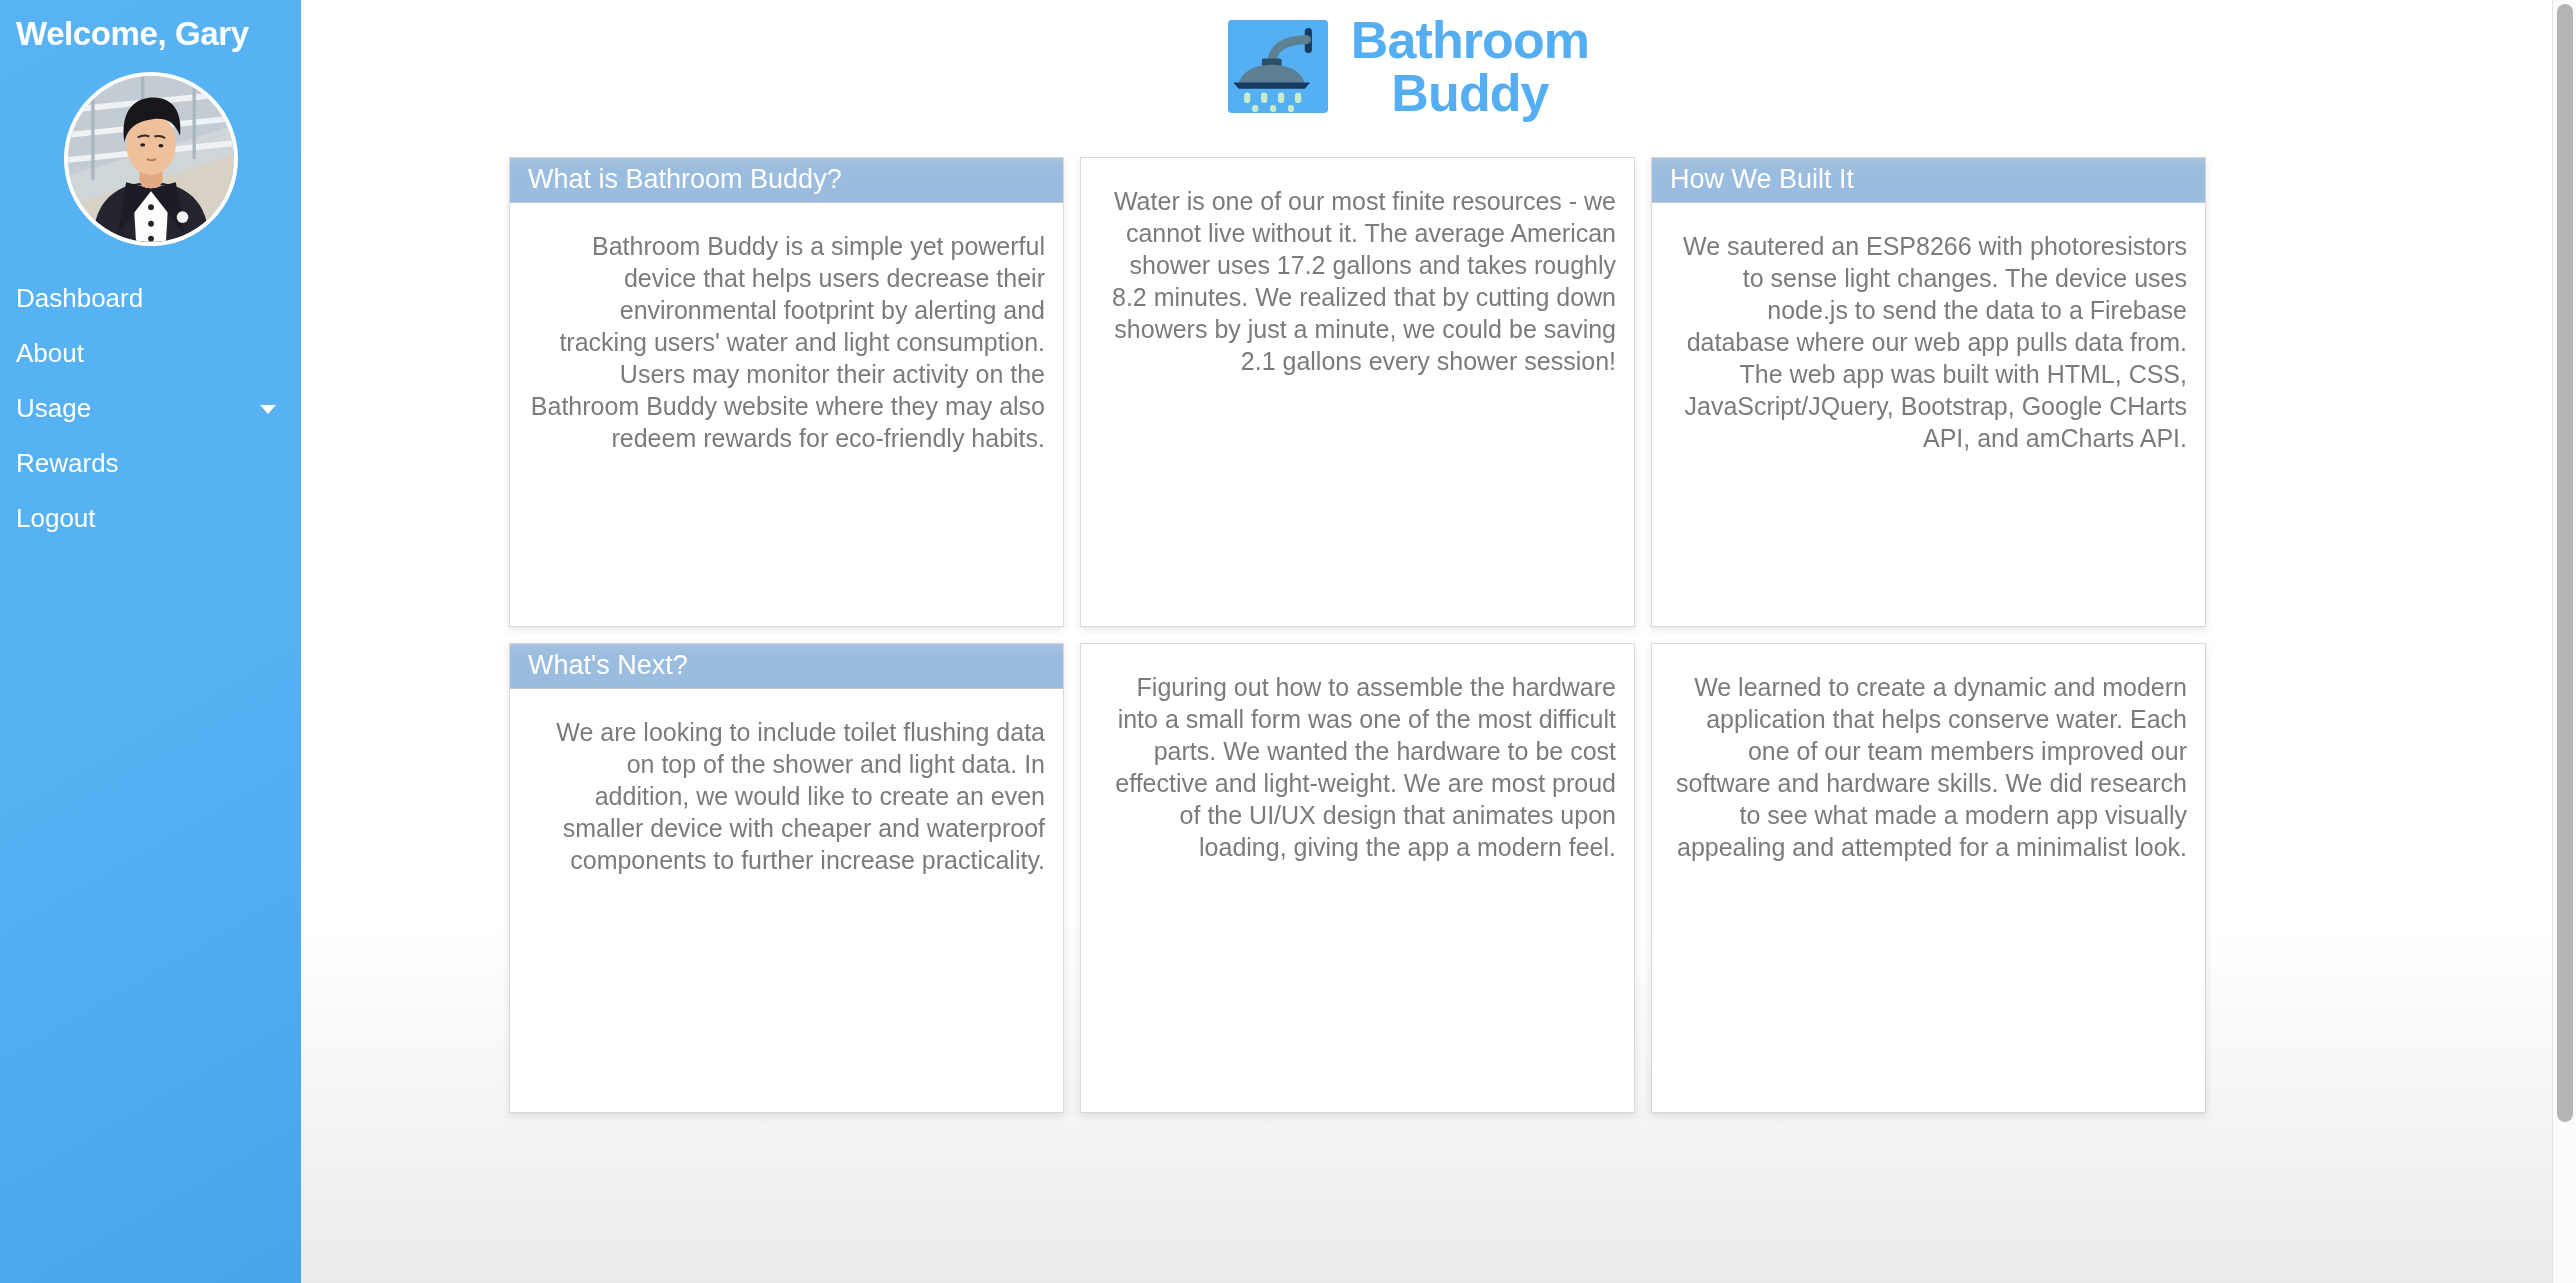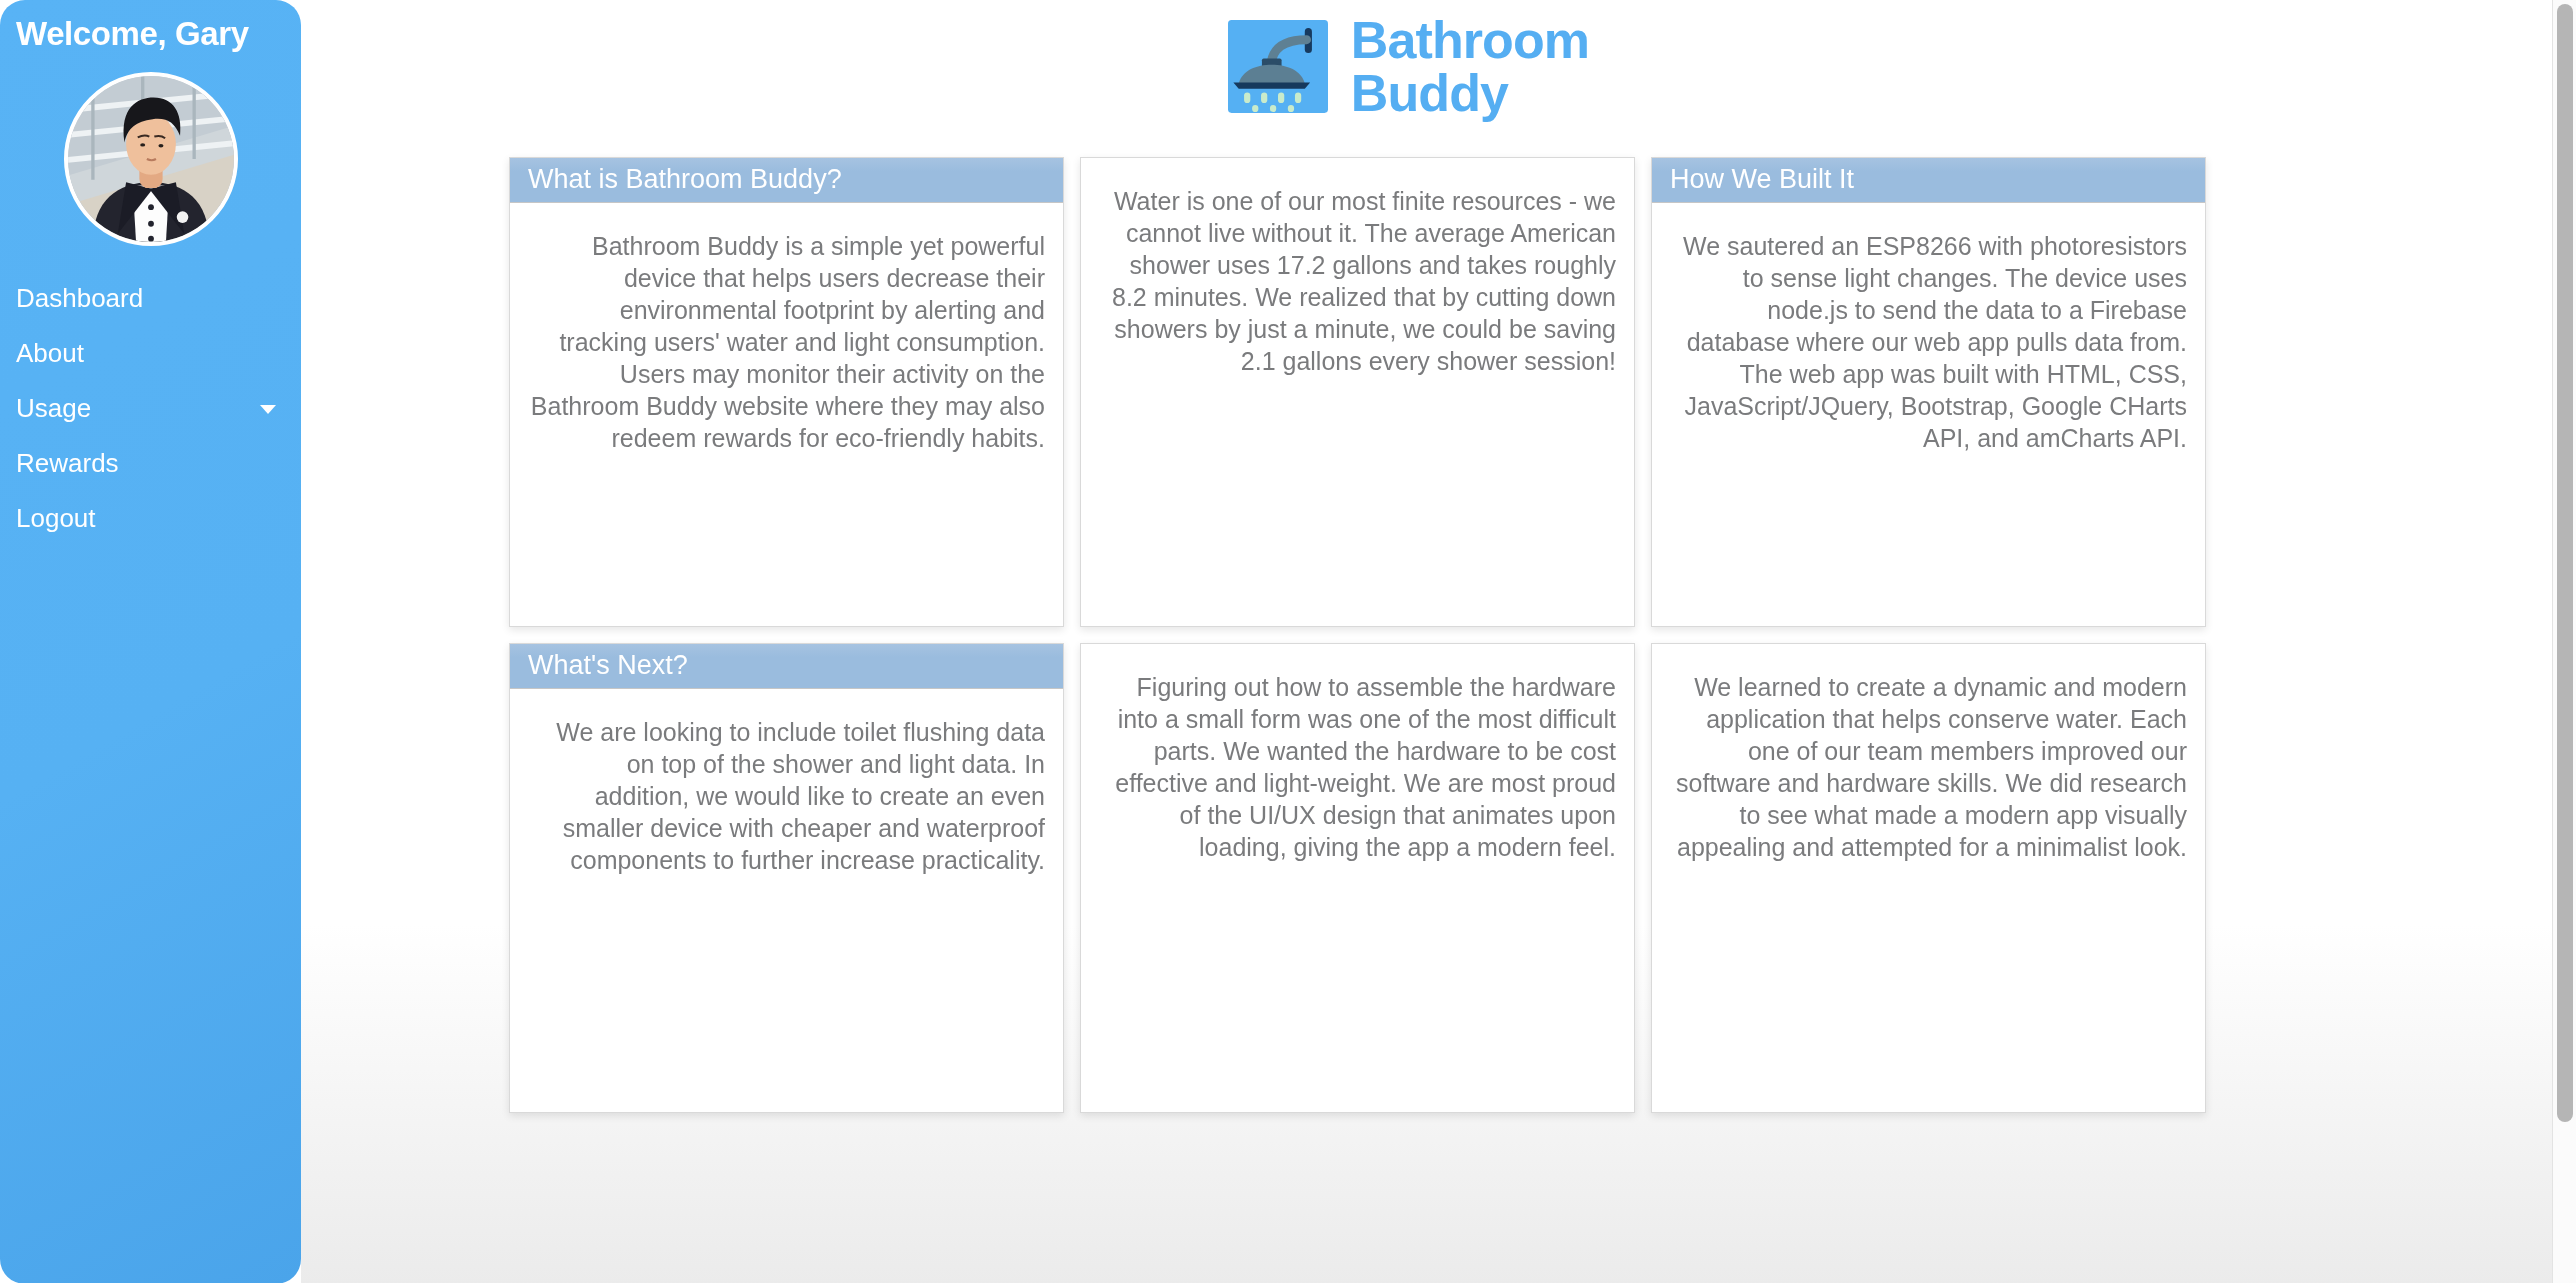--- a/index.html
+++ b/index.html
@@ -8,21 +8,20 @@
     overflow: hidden;
     font-family: "Liberation Sans", sans-serif;
   }
   
   .sidebar {
     position: fixed; left: 0; top: 0;
     width: 301px; height: 1284px;
     background: linear-gradient(150deg, #58b3f5 0%, #56b1f3 55%, #4aa4ea 100%);
     color: #ffffff;
     z-index: 5;
-    border-radius: 25px;
   }
   .welcome {
     padding: 12.5px 0 0 16px;
     font-size: 33px; font-weight: 700;
     letter-spacing: -0.4px;
     line-height: 41px;
   }
   .avatar {
     width: 166px; height: 166px;
     border-radius: 50%;
@@ -56,20 +55,21 @@
   }
   .container {
     width: 1799px;
     margin-left: 208px;
     padding-top: 14.3px;
   }
   .logo-row {
     display: flex; justify-content: center; align-items: flex-start;
     gap: 23px;
     height: 132px;
+    text-align: center;
   }
   .logo-icon svg { width: 100px; height: 93px; margin-top: 5.4px; display: block; }
   .logo-text {
     font-size: 52px; font-weight: 700;
     color: #55aef2;
     line-height: 53px;
     letter-spacing: -0.9px;
   }
   
   .grid {

